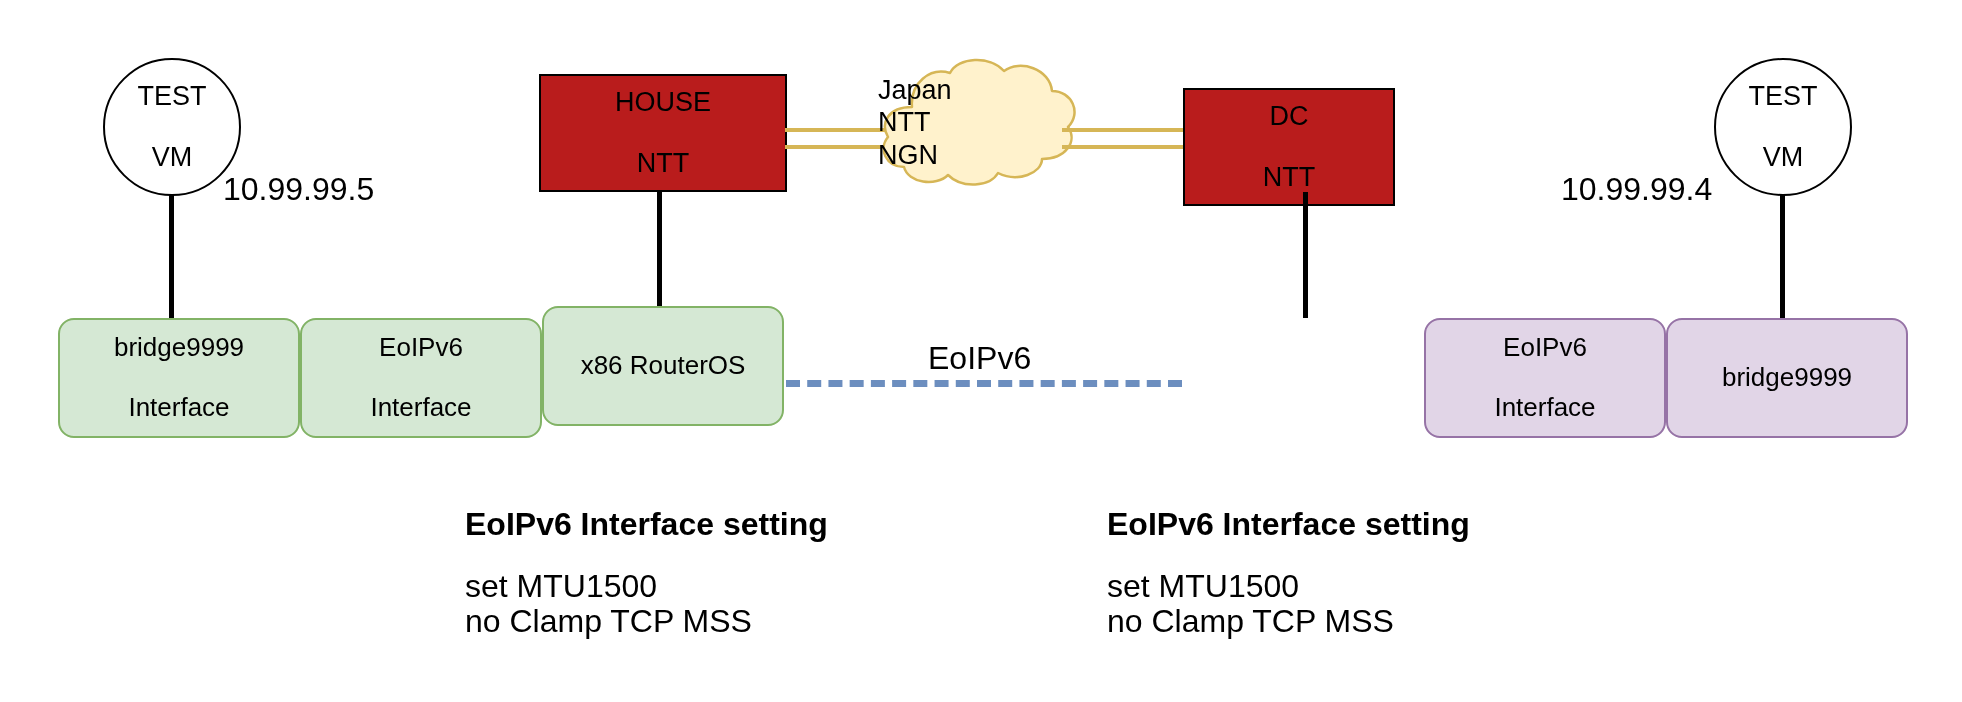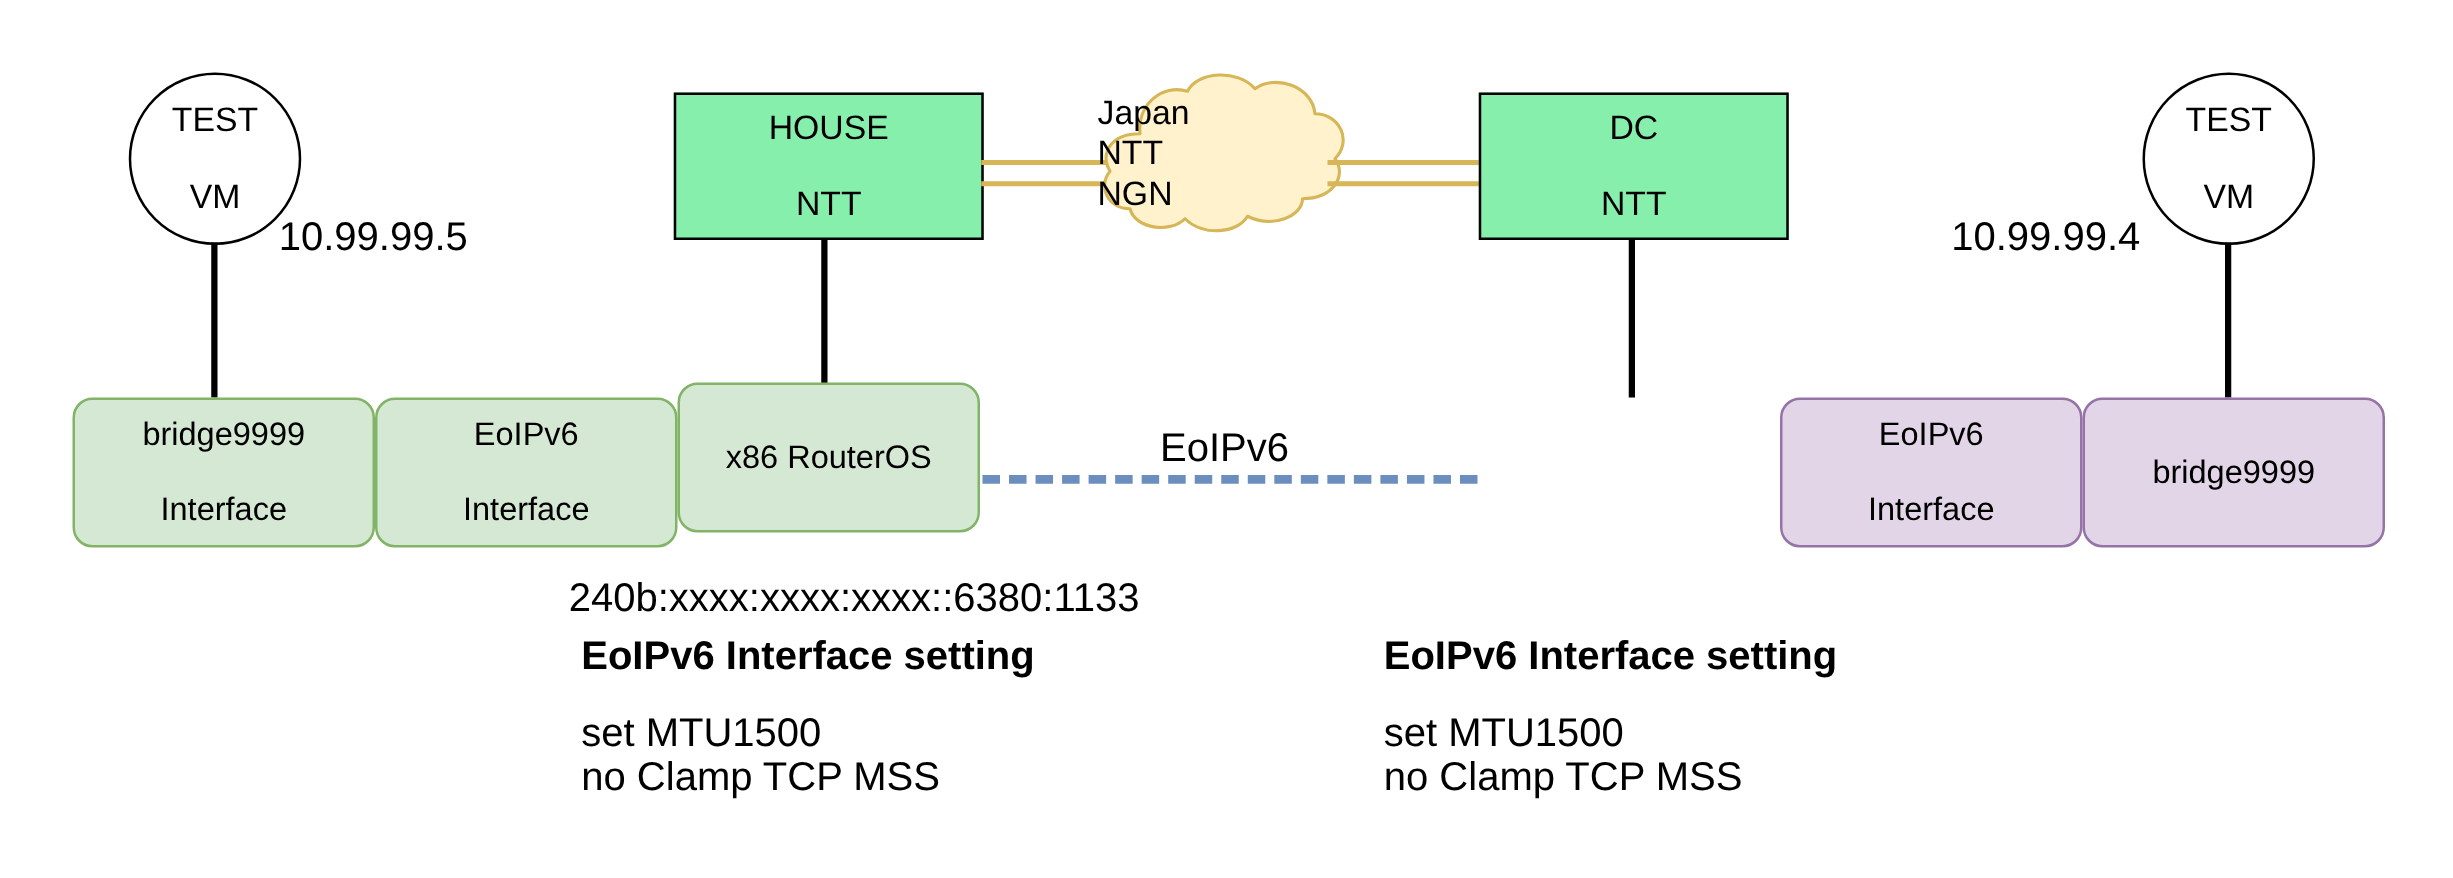--- a/index.html
+++ b/index.html
@@ -34,21 +34,21 @@
   
   .vm-circle {
     border: 2.5px solid #000000;
     background: #ffffff;
     border-radius: 50%;
     font-size: 27px;
   }
   
   .rect-box {
     border: 2.5px solid #000000;
-    background: #86efac;
+    background: #b91c1c;
     font-size: 27px;
   }
   
   .rbox {
     border-radius: 16px;
     font-size: 26px;
   }
   .rbox.green {
     background: #d5e8d4;
     border: 2px solid #82b366;
@@ -132,21 +132,20 @@
     <span>Interface</span>
   </div>
   <div class="node rbox green" style="left:300px; top:318px; width:242px; height:120px;">
     <span>EoIPv6</span>
     <span>Interface</span>
   </div>
   <div class="node rbox green" style="left:542px; top:306px; width:242px; height:120px;">
     <span>x86 RouterOS</span>
   </div>
 
-  <div class="ftext" style="left:455px; top:457px;">240b:xxxx:xxxx:xxxx::6380:1133</div>
   <div class="ftext bold" style="left:465px; top:503px;">EoIPv6 Interface setting</div>
   <div class="ftext" style="left:465px; top:565px;">set MTU1500</div>
   <div class="ftext" style="left:465px; top:600px;">no Clamp TCP MSS</div>
 
   <div class="cloud-wrap" style="left:878px; top:55px; width:206px; height:135px;">
     <svg width="206" height="135" viewBox="0 0 206 135">
       <path d="M34,52
                C10,52 2,68 10,82
                C0,94 8,112 26,112
                C30,128 58,132 70,120
@@ -161,21 +160,21 @@
     <div class="cloud-label">
       <span>Japan</span>
       <span>NTT</span>
       <span>NGN</span>
     </div>
   </div>
 
   <div class="dbl-line" style="left:1062px; top:128px; width:122px;"></div>
   <div class="dbl-line" style="left:1062px; top:145px; width:122px;"></div>
 
-  <div class="node rect-box" style="left:1183px; top:74px; width:248px; height:118px;">
+  <div class="node rect-box" style="left:1183px; top:88px; width:212px; height:118px;">
     <span>DC</span>
     <span>NTT</span>
   </div>
 
   <div class="vline" style="left:1303px; top:192px; height:126px;"></div>
 
   <div class="node vm-circle" style="left:1714px; top:58px; width:138px; height:138px;">
     <span>TEST</span>
     <span>VM</span>
   </div>

